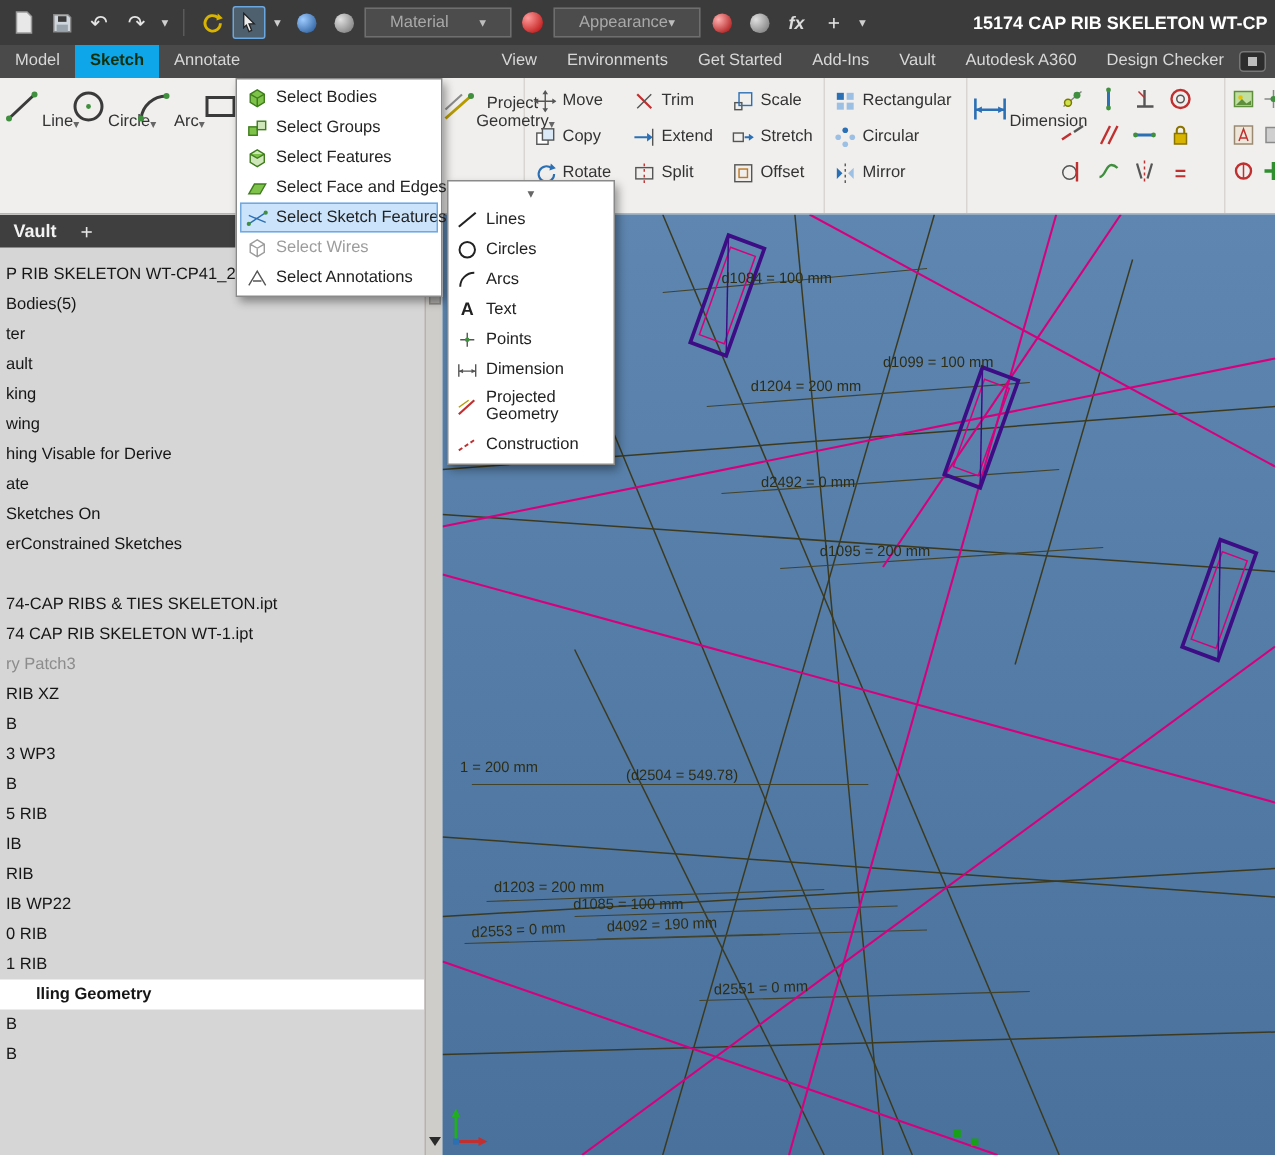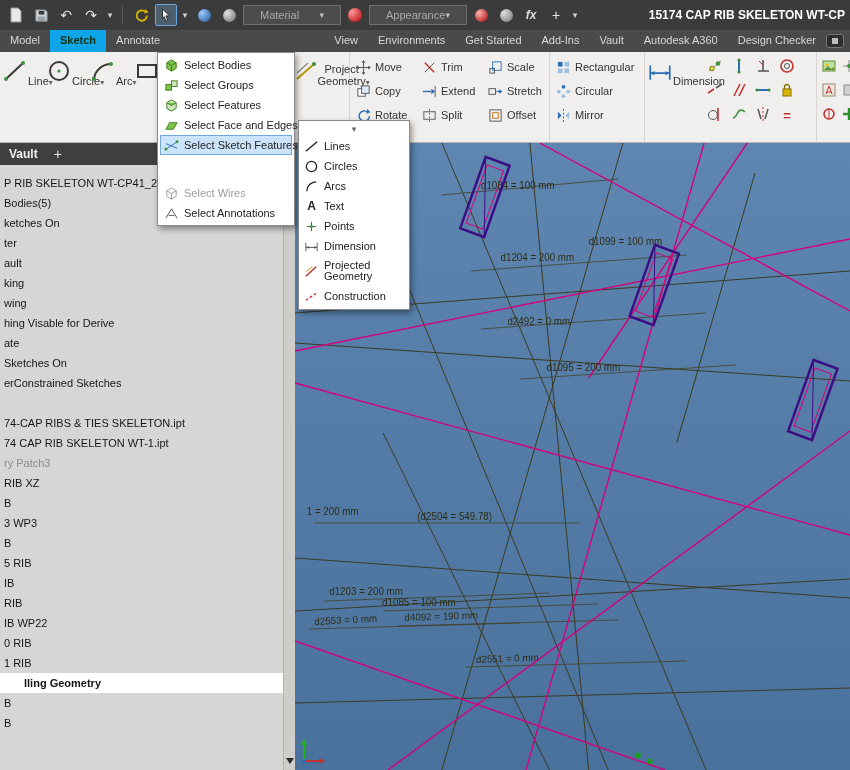--- a/index.html
+++ b/index.html
@@ -76,21 +76,21 @@
 
   
   .menu { position:absolute; background:#fff; border:1px solid #8a8a8a; box-shadow:2px 3px 6px rgba(0,0,0,.4);
           z-index:100; color:#222; }
   #select-menu { left:157px; top:52px; width:138px; padding:2px; }
   #filter-menu { left:298px; top:120px; width:112px; padding:1px 1px 3px; }
   .menu-item { height:20px; display:flex; align-items:center; gap:5px; padding:0 5px 0 4px; white-space:nowrap; }
   .menu-item.tall { height:30px; }
   .menu-item.tall .ml { white-space:normal; line-height:11px; }
   .menu-item.selected { background:#cbe4fb; outline:1px solid #72a8dc; outline-offset:-1px; }
-  .menu-item.disabled { color:#9c9c9c;margin-top:28px; }
+  .menu-item.disabled { color:#9c9c9c; }
   .menu-head { height:14px; display:flex; align-items:center; justify-content:center; color:#666; font-size:9px; }
   .mi { flex:none; }
 </style>
 </head>
 <body>
 
 <div class="app">
 
   <div class="titlebar">
     <span class="tb-icon">
@@ -447,21 +447,20 @@
   <div class="main">
 
     <div class="sidebar">
       <div class="vault-bar">
         <span>Vault</span>
         <span class="vplus">+</span>
       </div>
       <div class="tree">
         <div class="trow">P RIB SKELETON WT-CP41_2.ipt</div>
         <div class="trow">Bodies(5)</div>
-        <div class="trow">ketches On</div>
         <div class="trow">ter</div>
         <div class="trow">ault</div>
         <div class="trow">king</div>
         <div class="trow">wing</div>
         <div class="trow">hing Visable for Derive</div>
         <div class="trow">ate</div>
         <div class="trow">Sketches On</div>
         <div class="trow">erConstrained Sketches</div>
         <div class="tgap"></div>
         <div class="trow">74-CAP RIBS &amp; TIES SKELETON.ipt</div>

